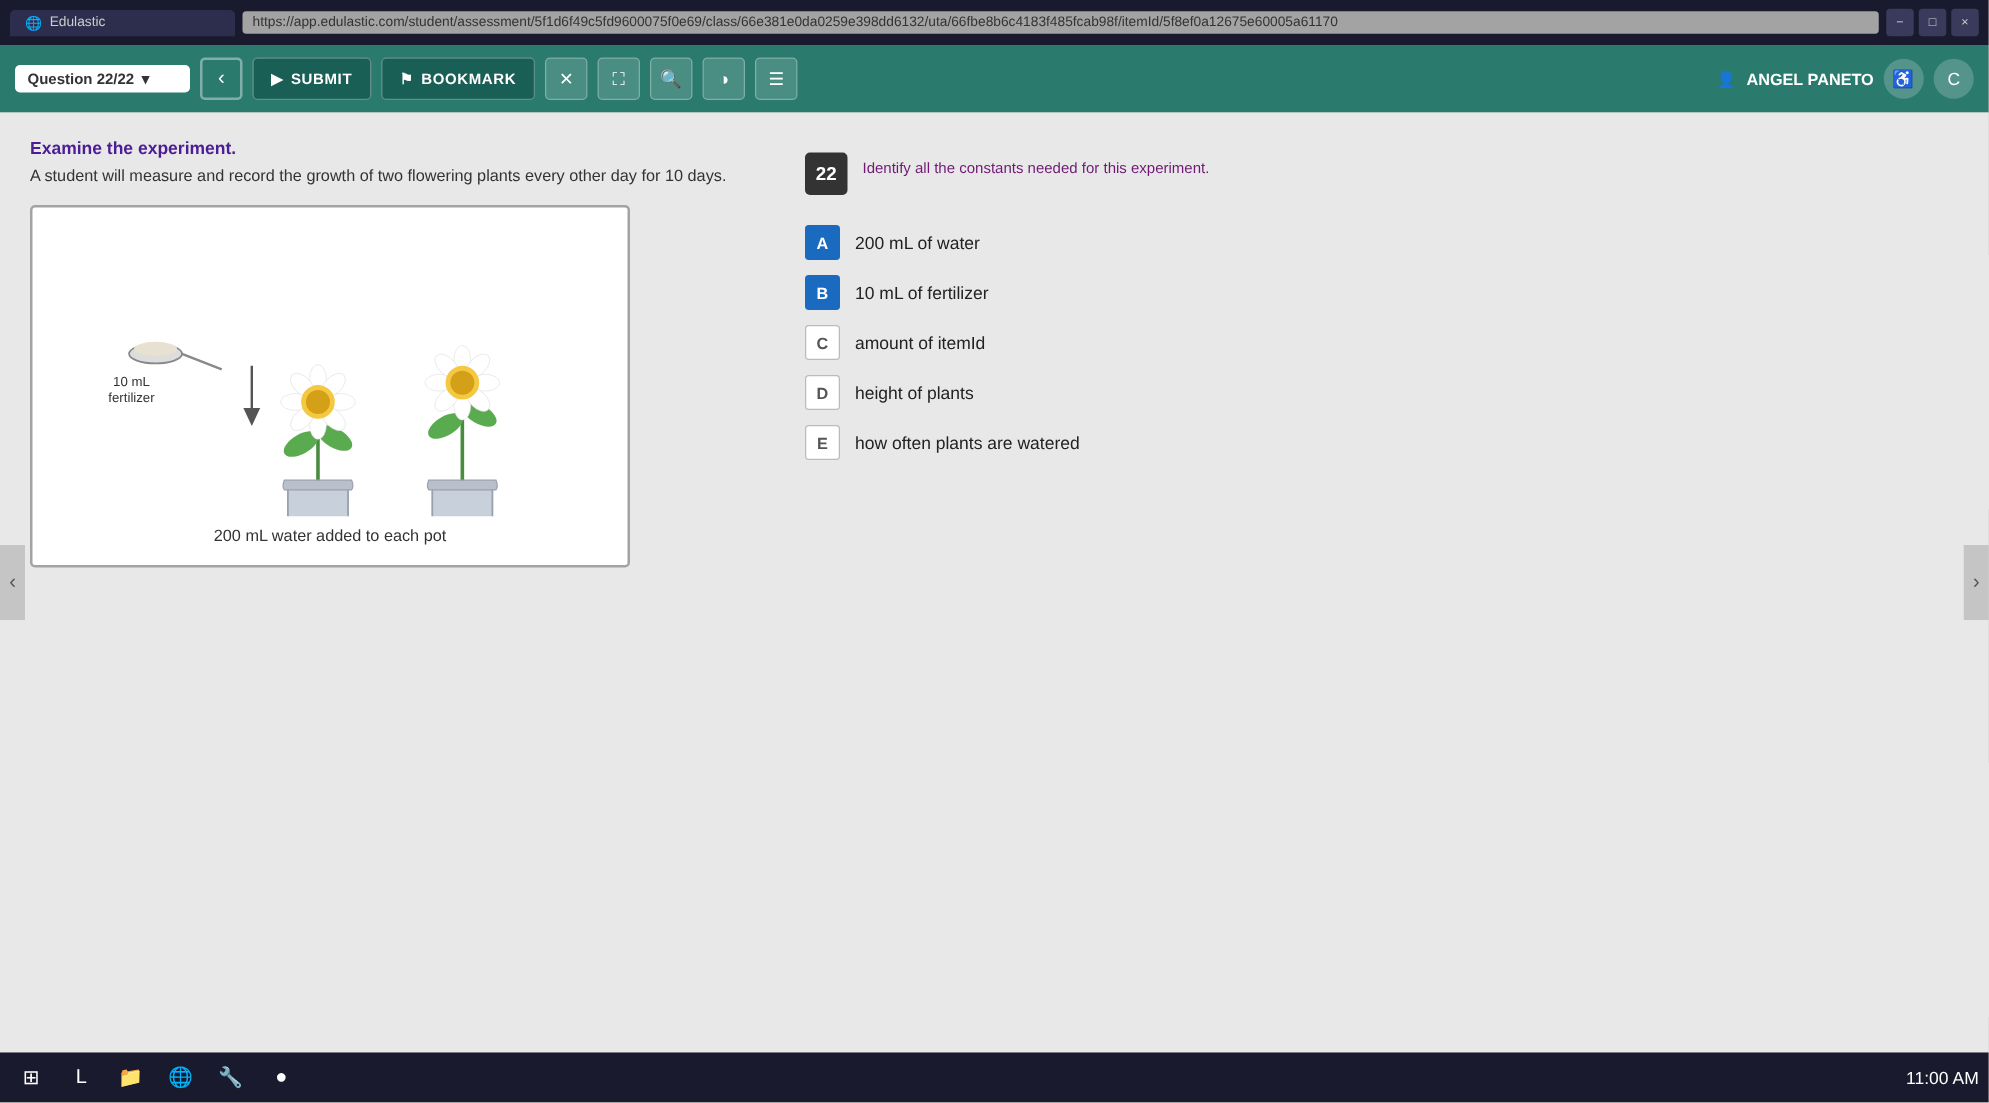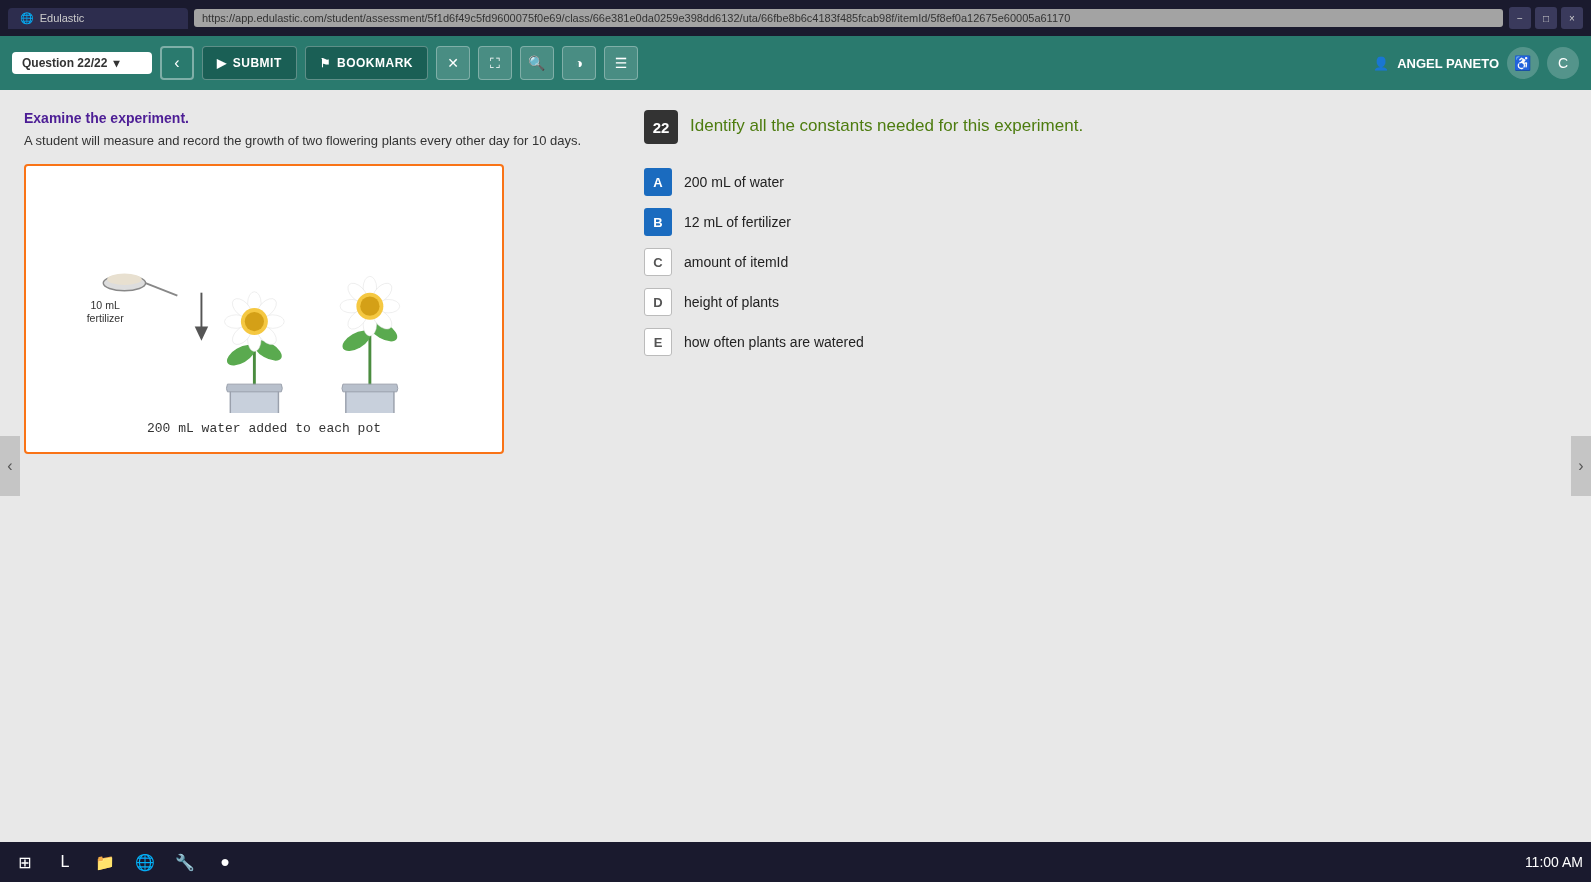--- a/index.html
+++ b/index.html
@@ -168,50 +168,50 @@
     }
     .experiment-desc {
       font-size: 13px;
       color: #333;
       margin-bottom: 14px;
       line-height: 1.4;
     }
 
     
     .illustration-box {
-      border: 2px solid #f97316;
+      border: 2px solid #a3a3a3;
       border-radius: 4px;
       background: white;
       padding: 16px;
       width: 480px;
       height: 290px;
       position: relative;
       display: flex;
       flex-direction: column;
       align-items: center;
       justify-content: flex-end;
     }
     .illustration-caption {
       font-size: 13px;
       color: #333;
       text-align: center;
       margin-top: 8px;
-      font-family: Liberation Mono, monospace;
     }
 
     
     .plants-svg {
       width: 100%;
       flex: 1;
     }
 
     
     .right-panel {
       flex: 1;
       padding-left: 20px;
+      margin-top: 12px;
     }
     .question-header {
       display: flex;
       align-items: flex-start;
       gap: 12px;
       margin-bottom: 24px;
     }
     .question-number {
       background: #333;
       color: white;
@@ -219,22 +219,22 @@
       font-weight: bold;
       width: 34px;
       height: 34px;
       border-radius: 4px;
       display: flex;
       align-items: center;
       justify-content: center;
       flex-shrink: 0;
     }
     .question-text {
-      font-size: 17px;
-      color: #4d7c0f;
+      font-size: 12px;
+      color: #701a75;
       line-height: 1.4;
       padding-top: 4px;
     }
 
     
     .answer-choices {
       display: flex;
       flex-direction: column;
       gap: 12px;
     }
@@ -481,21 +481,21 @@
 
     <div class="answer-choices">
 
       <div class="answer-choice">
         <div class="choice-badge selected">A</div>
         <span class="choice-text">200 mL of water</span>
       </div>
 
       <div class="answer-choice">
         <div class="choice-badge selected">B</div>
-        <span class="choice-text">12 mL of fertilizer</span>
+        <span class="choice-text">10 mL of fertilizer</span>
       </div>
 
       <div class="answer-choice">
         <div class="choice-badge unselected">C</div>
         <span class="choice-text">amount of itemId</span>
       </div>
 
       <div class="answer-choice">
         <div class="choice-badge unselected">D</div>
         <span class="choice-text">height of plants</span>

